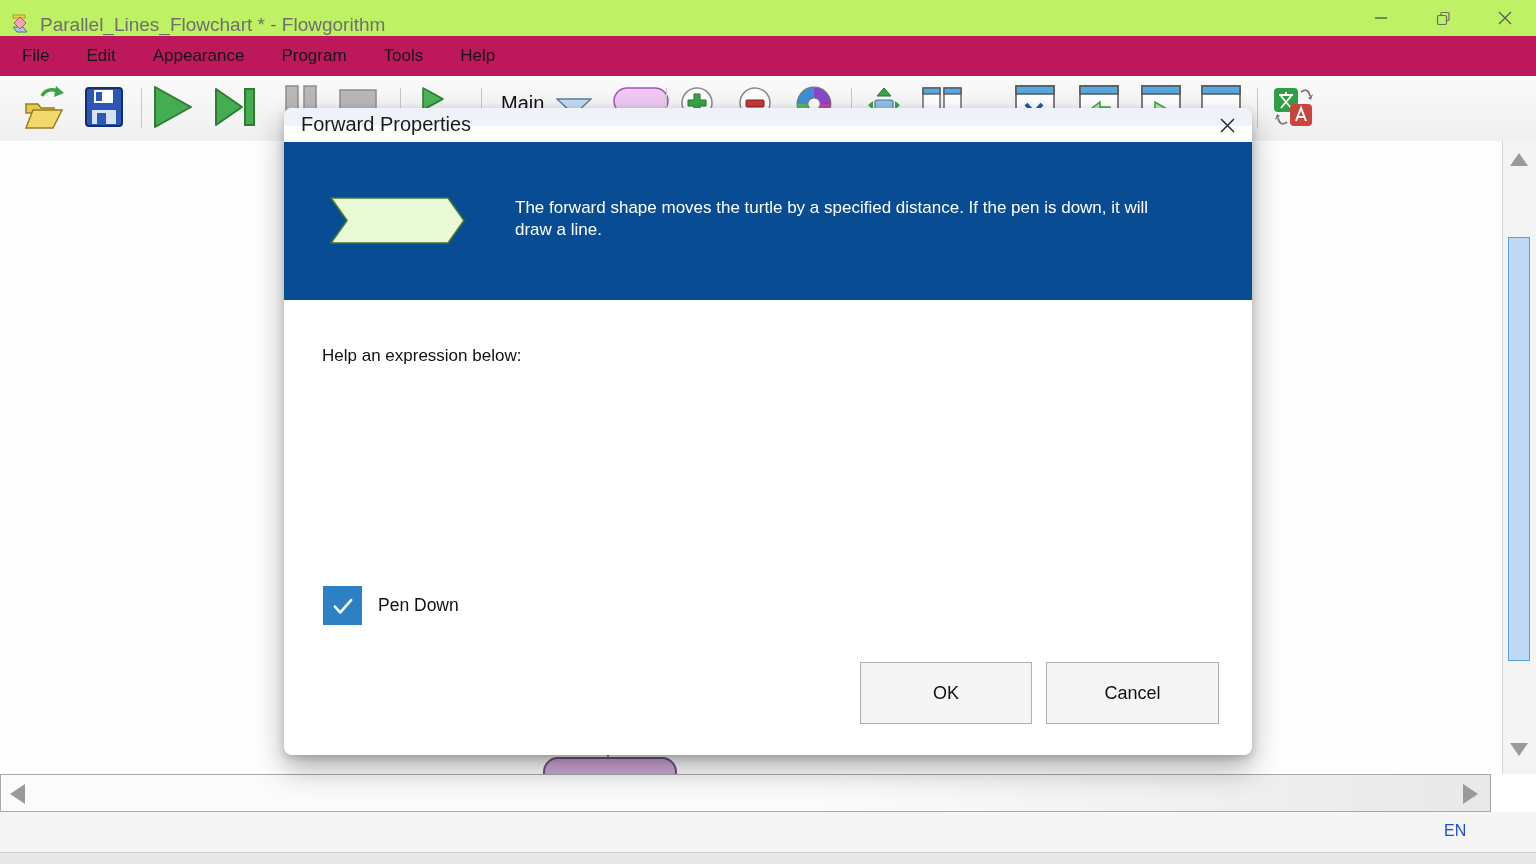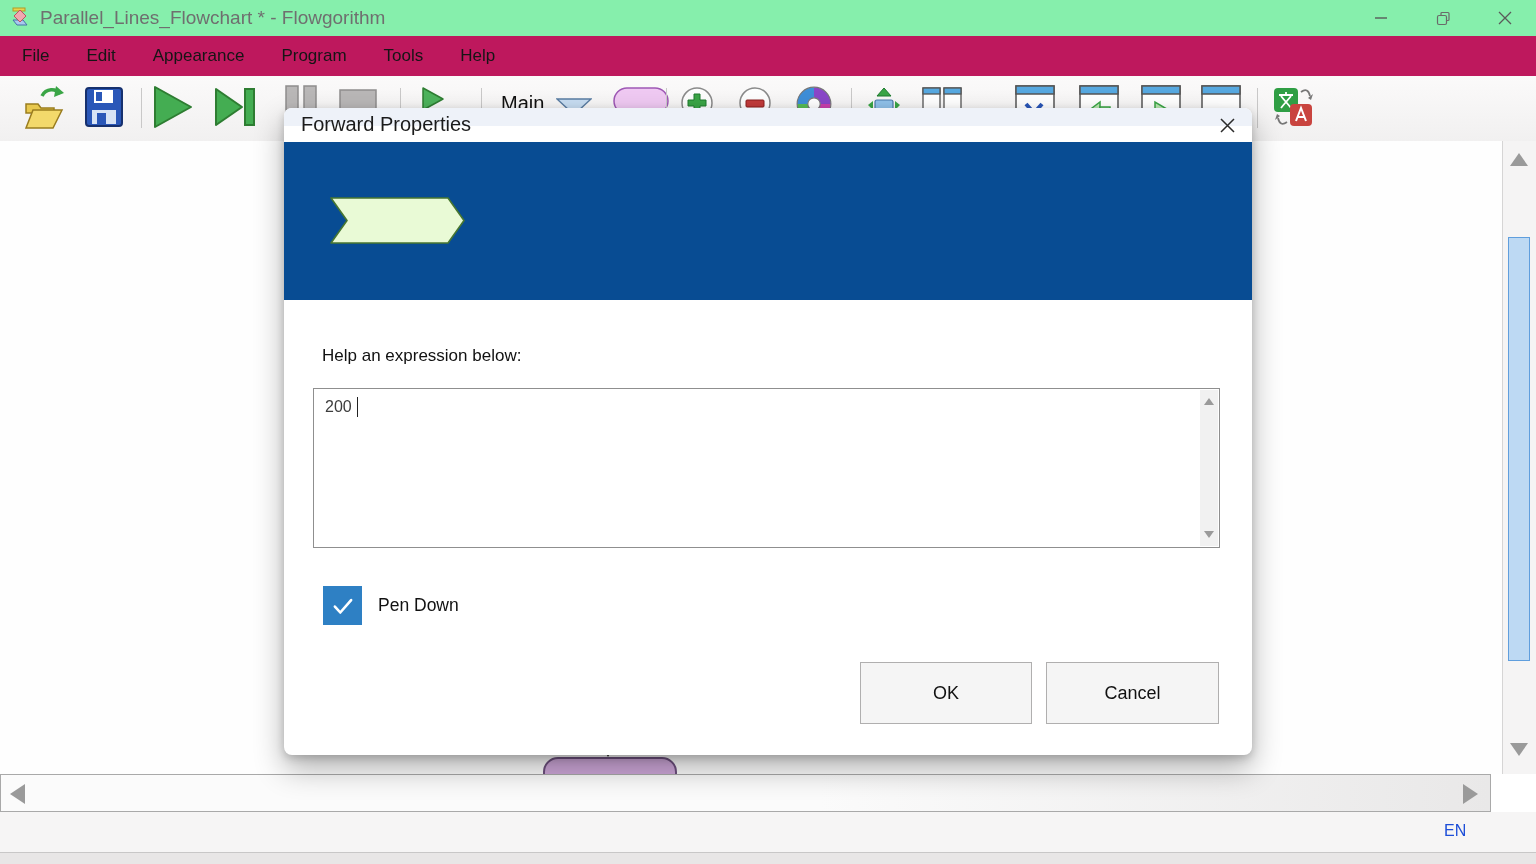--- a/index.html
+++ b/index.html
@@ -4,21 +4,21 @@
 <style>
   html,body{margin:0;padding:0;}
   body{
     width:1536px;height:864px;position:relative;overflow:hidden;
     font-family:"Liberation Sans",sans-serif;background:#ffffff;
     -webkit-font-smoothing:antialiased;
   }
   .abs{position:absolute;}
 
   
-  #titlebar{left:0;top:0;width:1536px;height:36px;background:#86efac;display:flex;align-items:center;}
+  #titlebar{left:0;top:0;width:1536px;height:36px;background:#bef264;display:flex;align-items:flex-end;}
   #app-icon{margin-left:10px;width:22px;height:22px;flex:0 0 auto;}
   #win-title{margin-left:8px;font-size:19px;color:#6f6f6f;}
   #win-controls{position:absolute;right:0;top:0;height:36px;display:flex;}
   .win-btn{width:62px;height:36px;display:flex;align-items:center;justify-content:center;}
   #menubar{left:0;top:36px;width:1536px;height:40px;background:#be185d;display:flex;align-items:center;}
   .menu-item{font-size:17px;color:#151515;padding:6px 15px;margin-left:7px;}
   #toolbar{left:0;top:76px;width:1536px;height:65px;background:linear-gradient(#fbfafa,#f1f0f0);border-bottom:1px solid #c9c8c8;}
   .tbtn{position:absolute;display:flex;align-items:center;justify-content:center;}
   .tsep{position:absolute;top:12px;width:1px;height:40px;background:#c9c8c8;}
   #main-label{font-size:20px;color:#111;}
@@ -274,30 +274,23 @@
     <div id="dlg-close">
       <svg width="15" height="15" viewBox="0 0 15 15">
           <path d="M1 1 L14 14 M14 1 L1 14" stroke="#2b2b2b" stroke-width="1.5"></path>
         </svg>
     </div>
   </div>
   <div id="dlg-header">
     <svg id="fwd-shape" viewBox="0 0 136 47">
       <polygon points="1,1 118,1 134,23.5 118,46 1,46 17,23.5" fill="#e9fad6" stroke="#477631" stroke-width="1.6" stroke-linejoin="round"></polygon>
     </svg>
+    <div id="dlg-desc">The forward shape moves the turtle by a specified distance. If the pen is down, it will draw a line.</div>
   </div>
   <div id="expr-label">Help an expression below:</div>
-  <div id="expr-box">
-    <span id="expr-text">200</span>
-    <div id="caret"></div>
-    <div id="expr-scroll">
-      <div class="mini-arr" id="expr-up"></div>
-      <div class="mini-arr" id="expr-down"></div>
-    </div>
-  </div>
   <div id="checkbox">
     <svg width="26" height="26" viewBox="0 0 24 24">
       <path d="M4.5 12.5 l5 5.5 L19.5 6.5" stroke="#ffffff" stroke-width="2.4" fill="none" stroke-linecap="round" stroke-linejoin="round"></path>
     </svg>
   </div>
   <span id="pen-label">Pen Down</span>
   <div class="btn" id="btn-cancel">Cancel</div>
   <div class="btn" id="btn-ok">OK</div>
 </div>
 

